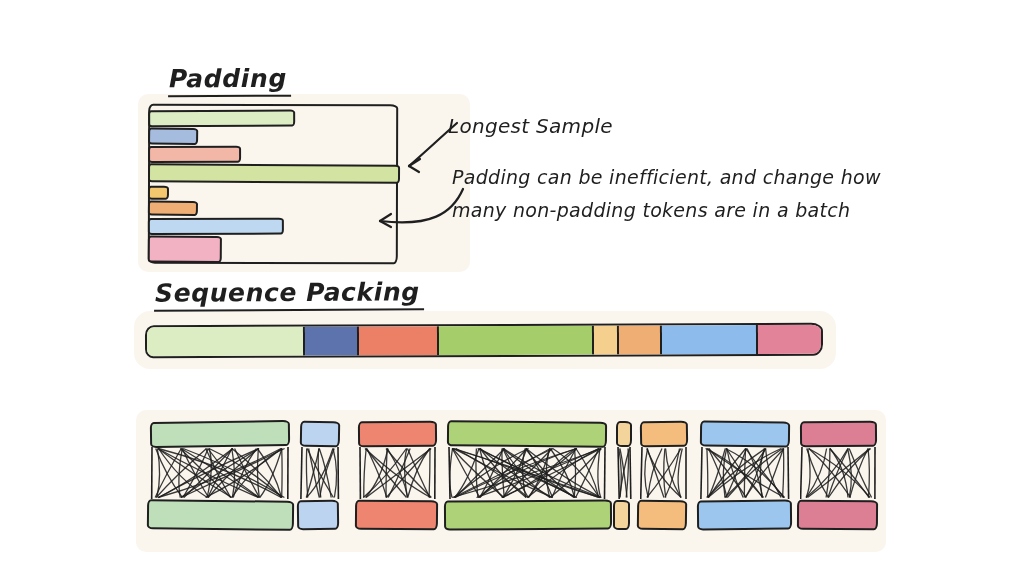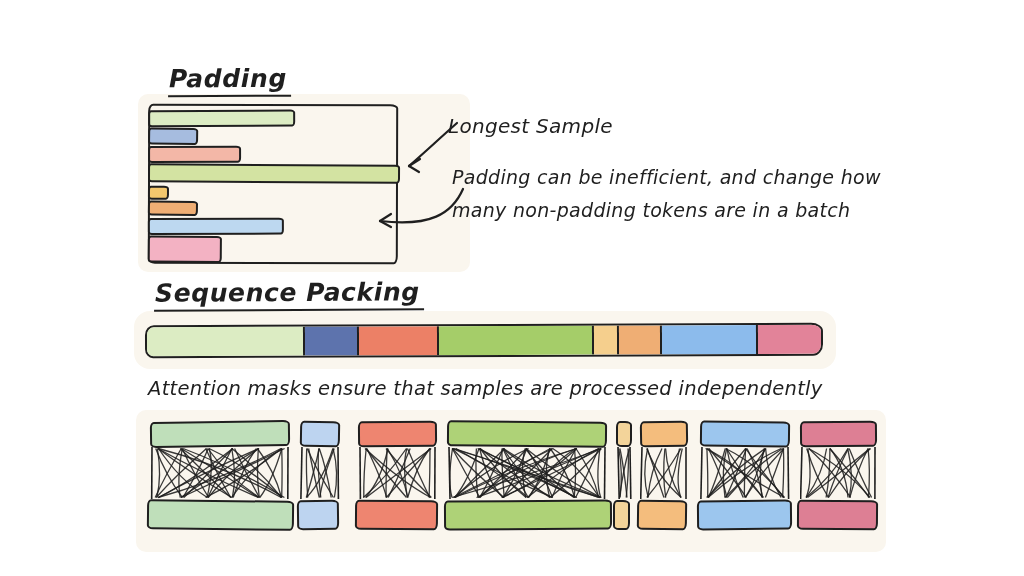--- a/index.html
+++ b/index.html
@@ -103,21 +103,20 @@
       <div class="seg" style="width: 158px; background: rgb(220, 236, 195);"></div>
       <div class="seg" style="width: 54px; background: rgb(93, 115, 173);"></div>
       <div class="seg" style="width: 80px; background: rgb(236, 128, 102);"></div>
       <div class="seg" style="width: 155px; background: rgb(165, 205, 105);"></div>
       <div class="seg" style="width: 25px; background: rgb(245, 207, 141);"></div>
       <div class="seg" style="width: 43px; background: rgb(239, 174, 116);"></div>
       <div class="seg" style="width: 96px; background: rgb(140, 187, 236);"></div>
       <div class="seg" style="width: 62px; background: rgb(226, 131, 153);"></div>
     </div>
 
-  <div class="annot" id="attention-caption">Attention masks ensure that samples are processed independently</div>
 
   <div id="attention-row">
       <div class="mask-block" style="width: 140px; margin-left: 0px;">
         <div class="mask-bar mask-top" style="background: rgb(191, 223, 186); transform: rotate(-0.8deg);"></div>
         <svg class="mask-mid" viewBox="0 0 140 52">
           <path d="M 7.4,1.5 Q 12.0,29.1 6.8,50.5" stroke="#1f1f1f" stroke-width="1.3" fill="none" opacity="0.88"></path>
           <path d="M 5.7,1.5 Q 15.8,28.2 32.3,50.5" stroke="#1f1f1f" stroke-width="1.3" fill="none" opacity="0.88"></path>
           <path d="M 8.5,1.5 Q 29.4,32.9 57.3,50.5" stroke="#1f1f1f" stroke-width="1.3" fill="none" opacity="0.88"></path>
           <path d="M 8.0,1.5 Q 40.7,26.0 81.8,50.5" stroke="#1f1f1f" stroke-width="1.3" fill="none" opacity="0.88"></path>
           <path d="M 7.7,1.5 Q 51.0,25.5 108.2,50.5" stroke="#1f1f1f" stroke-width="1.3" fill="none" opacity="0.88"></path>

